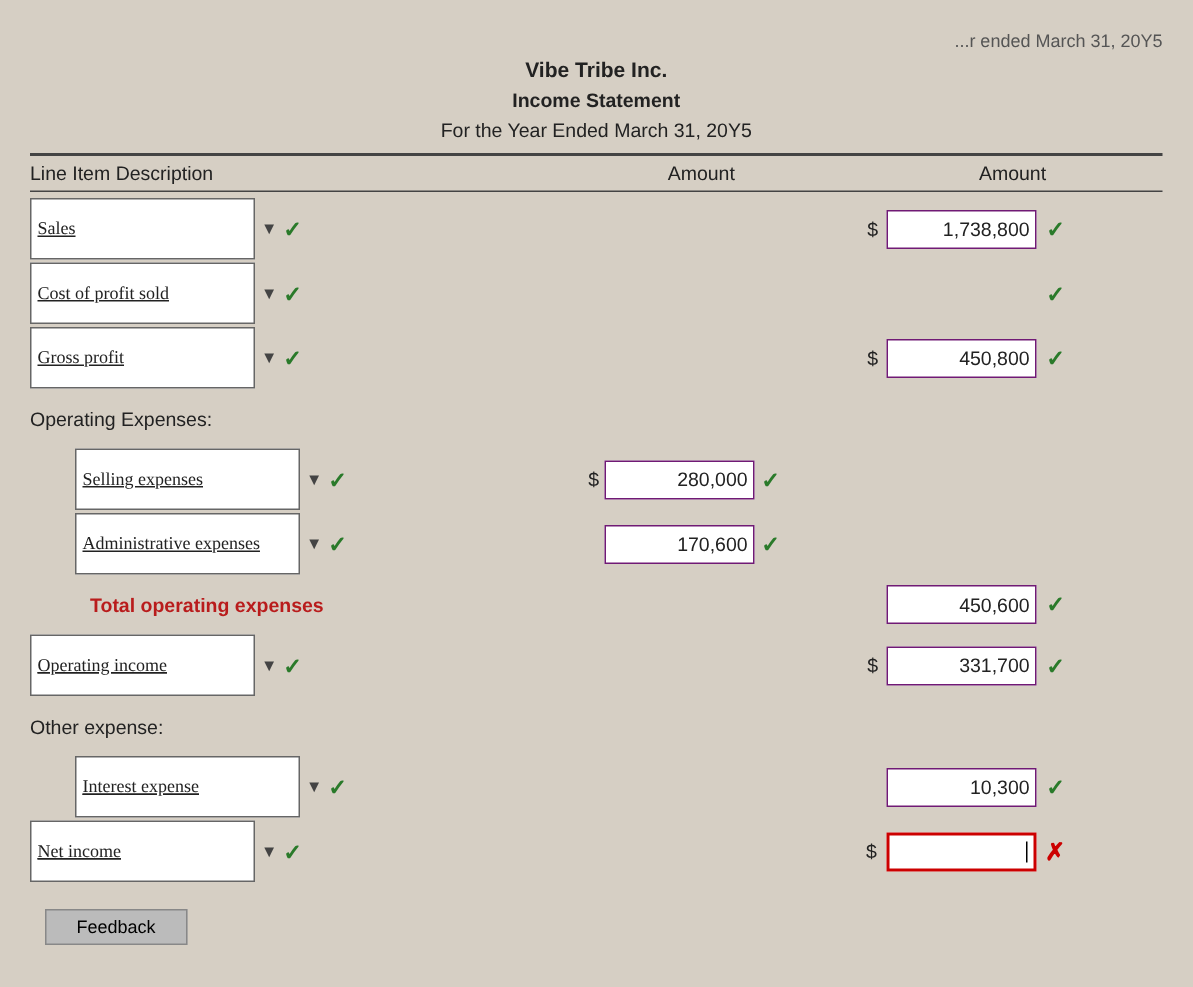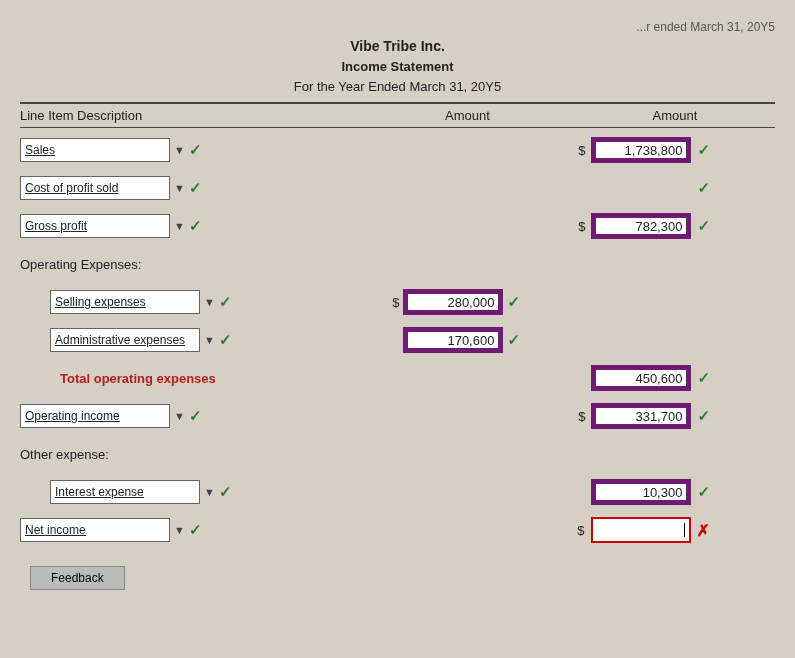--- a/index.html
+++ b/index.html
@@ -101,38 +101,39 @@
       justify-content: flex-end;
       gap: 6px;
       padding-right: 10px;
     }
     .dropdown-box {
       border: 1px solid #666;
       background: #fff;
       padding: 2px 4px;
       font-size: 12px;
       min-width: 150px;
-      height: 24px;
+      height: 41px;
       display: flex;
       align-items: center;
       color: #222;
       text-decoration: underline;
+      font-family: Liberation Serif, serif;
     }
     .dropdown-arrow {
       font-size: 11px;
       color: #444;
       cursor: pointer;
     }
     .checkmark {
       color: #2a7a2a;
       font-size: 15px;
       font-weight: bold;
     }
     .input-box {
-      border: 5px solid #701a75;
+      border: 1px solid #701a75;
       background: #fff;
       height: 26px;
       width: 100px;
       text-align: right;
       font-size: 13px;
       padding: 0 4px;
       display: flex;
       align-items: center;
       justify-content: flex-end;
       color: #222;
@@ -241,21 +242,21 @@
       <div class="row-description">
         <div class="dropdown-box">
           <span>Gross profit</span>
         </div>
         <span class="dropdown-arrow">▼</span>
         <span class="checkmark">✓</span>
       </div>
       <div class="row-amount1"></div>
       <div class="row-amount2">
         <span class="dollar-sign">$</span>
-        <div class="input-box">782,300</div>
+        <div class="input-box">450,800</div>
         <span class="checkmark">✓</span>
       </div>
     </div>
 
     <div class="row">
       <div class="row-description">
         <span class="section-label">Operating Expenses:</span>
       </div>
       <div class="row-amount1"></div>
       <div class="row-amount2"></div>

